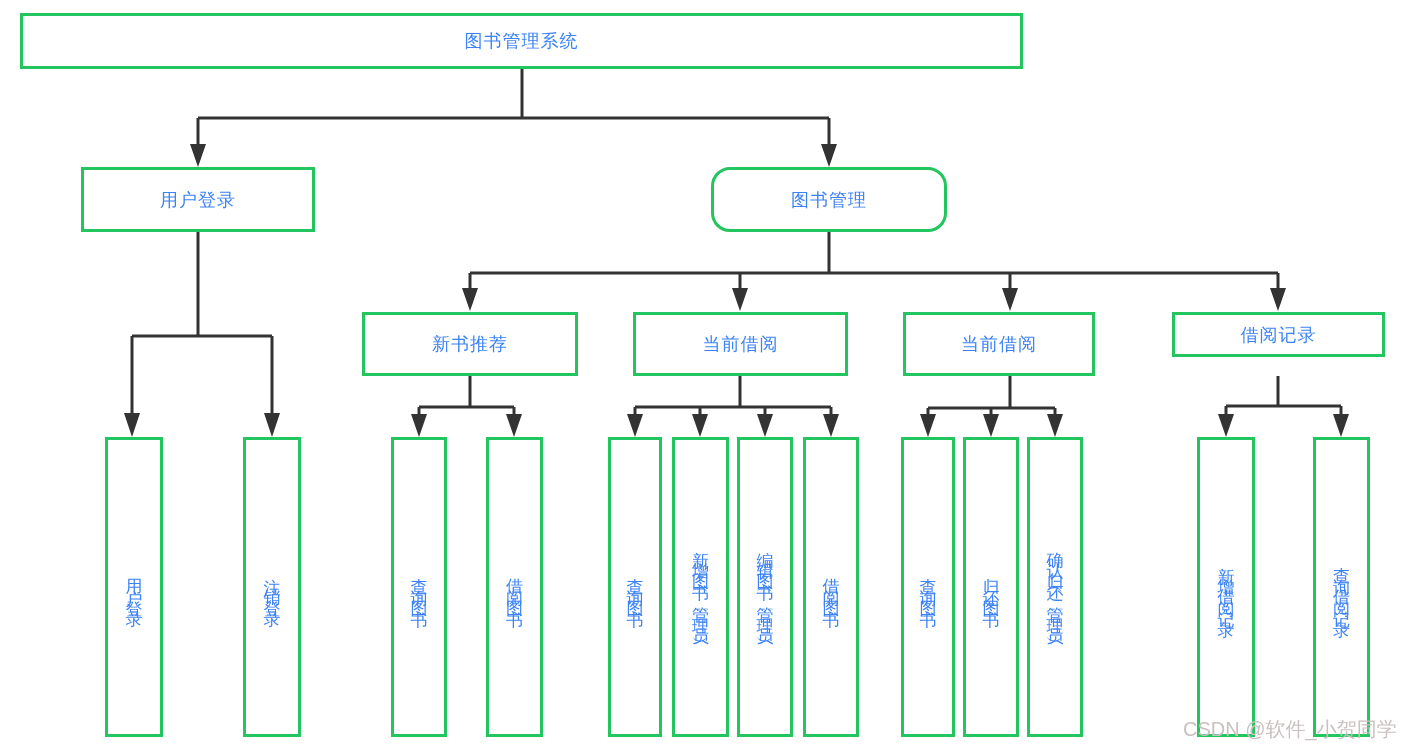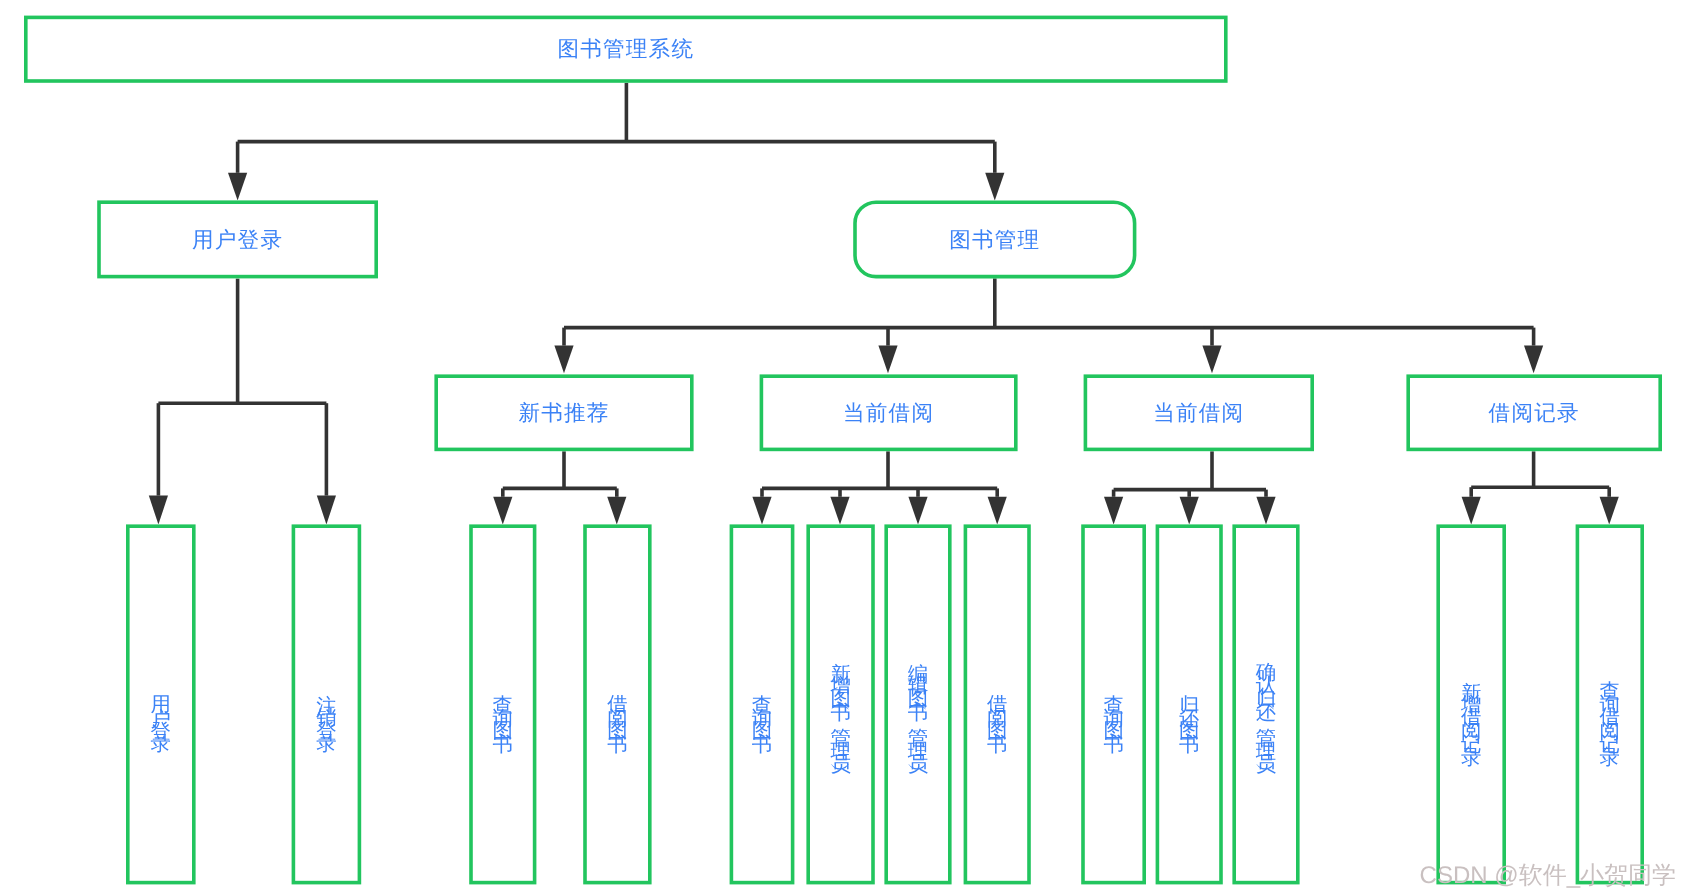--- a/index.html
+++ b/index.html
@@ -160,21 +160,21 @@
 
   <div class="node h-node" style="left:362px; top:312px; width:216px; height:64px;">
     <span>新书推荐</span>
   </div>
   <div class="node h-node" style="left:633px; top:312px; width:215px; height:64px;">
     <span>当前借阅</span>
   </div>
   <div class="node h-node" style="left:903px; top:312px; width:192px; height:64px;">
     <span>当前借阅</span>
   </div>
-  <div class="node h-node" style="left:1172px; top:312px; width:213px; height:64px;">
+  <div class="node h-node" style="left:1172px; top:312px; width:213px; height:45px;">
     <span>借阅记录</span>
   </div>
 
   <div class="node v-node" style="left:105px; top:437px; width:58px; height:300px;">
     <span class="vtext">用户登录</span>
   </div>
   <div class="node v-node" style="left:243px; top:437px; width:58px; height:300px;">
     <span class="vtext">注销登录</span>
   </div>
 

